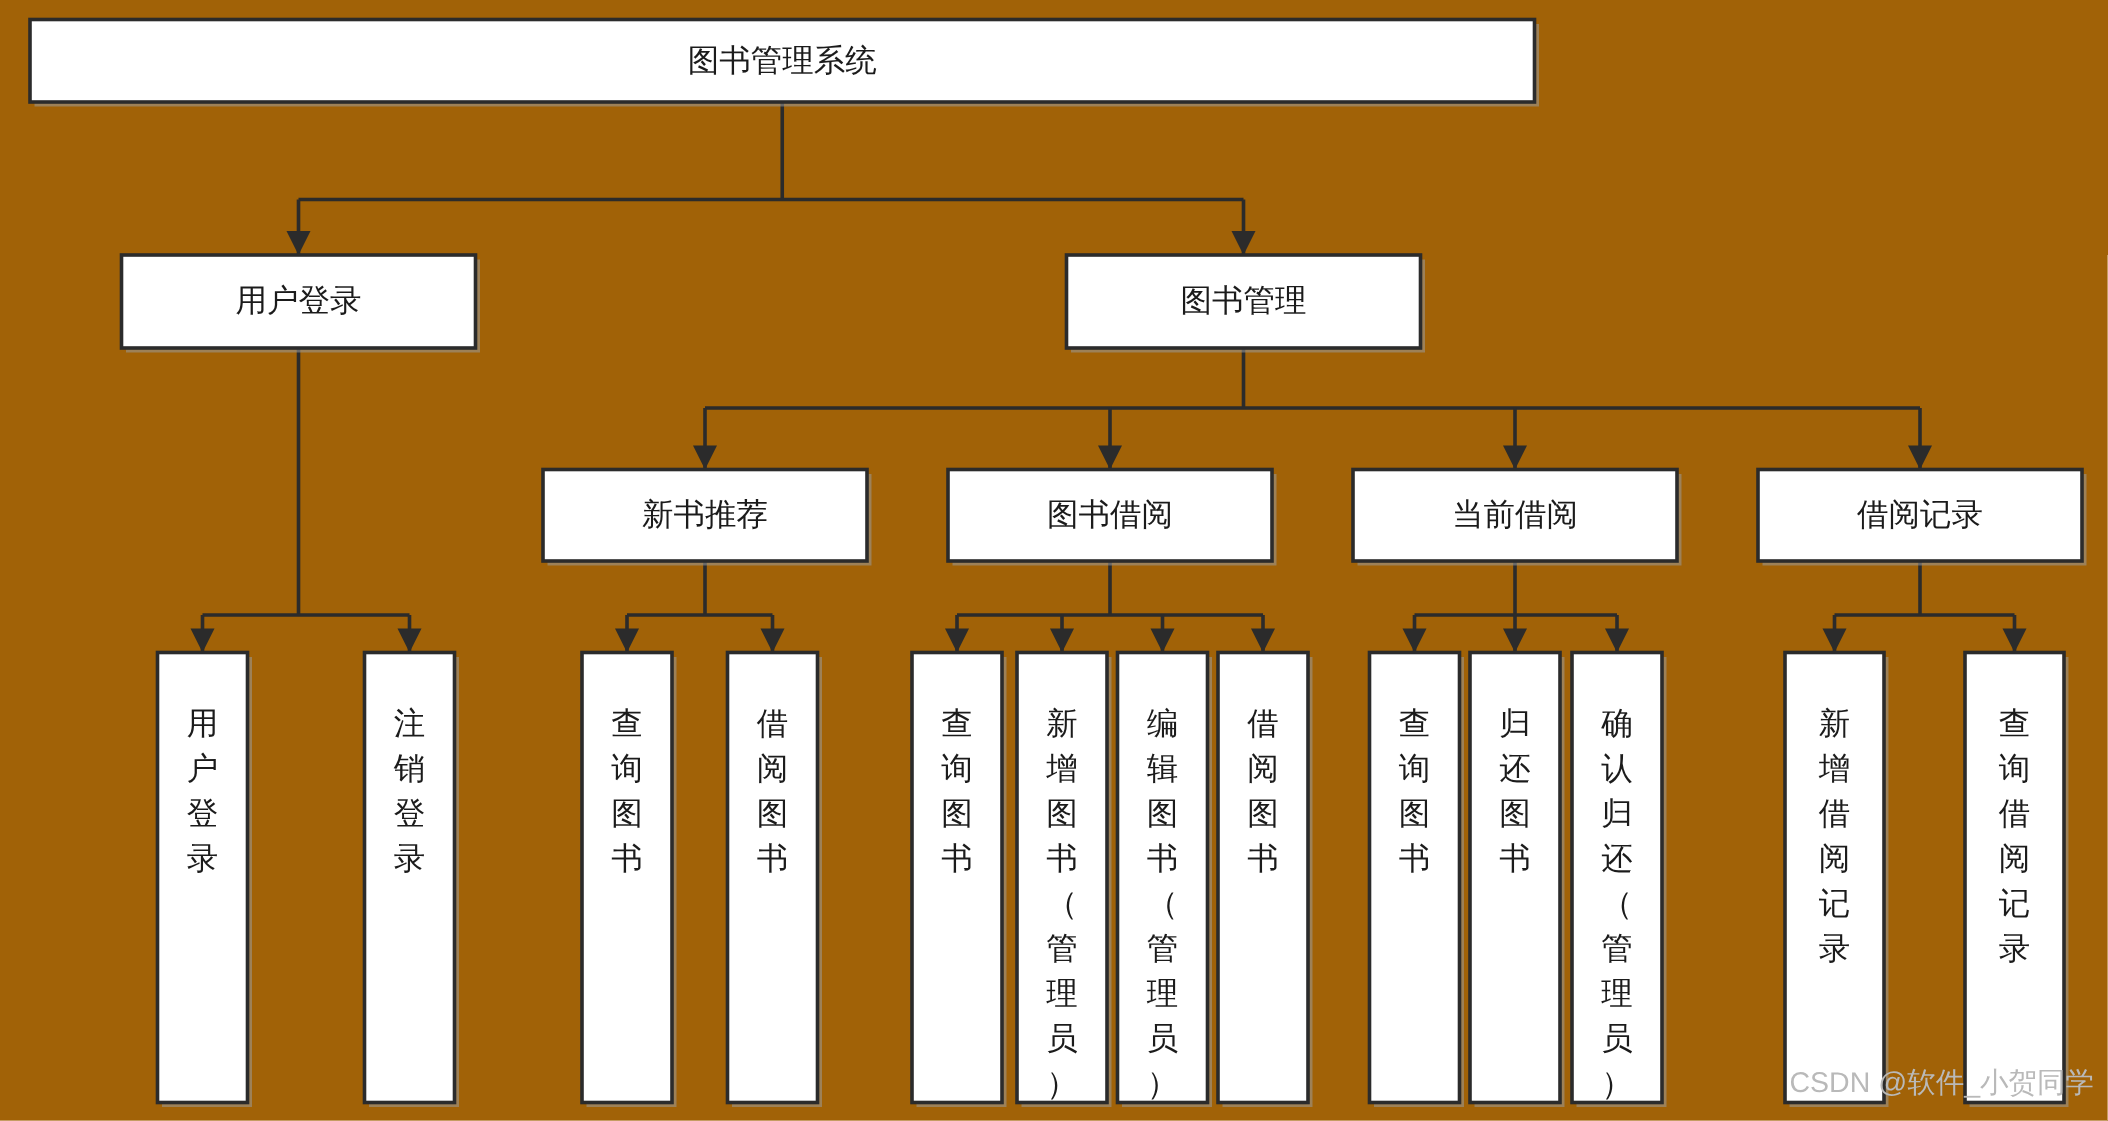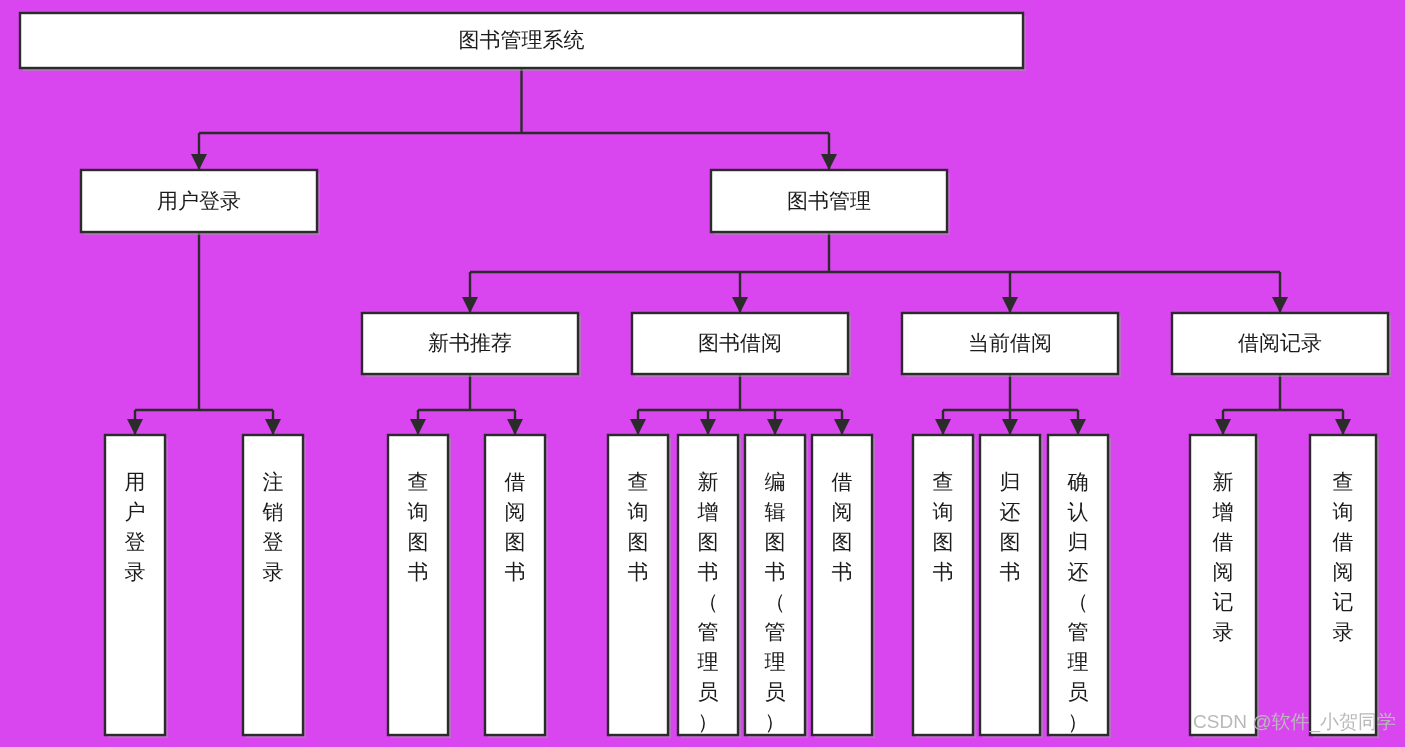--- a/index.html
+++ b/index.html
@@ -12,21 +12,21 @@
     width: 1405px;
     height: 747px;
     font-family: "Liberation Sans", "DejaVu Sans", sans-serif;
     overflow: hidden;
     position: relative;
   }
   #diagram-root {
     position: relative;
     width: 1405px;
     height: 747px;
-    background: #d946ef;
+    background: #a16207;
   }
   svg#flow-svg {
     position: absolute;
     left: 0;
     top: 0;
     width: 1405px;
     height: 747px;
     display: block;
   }
   .node-box {

